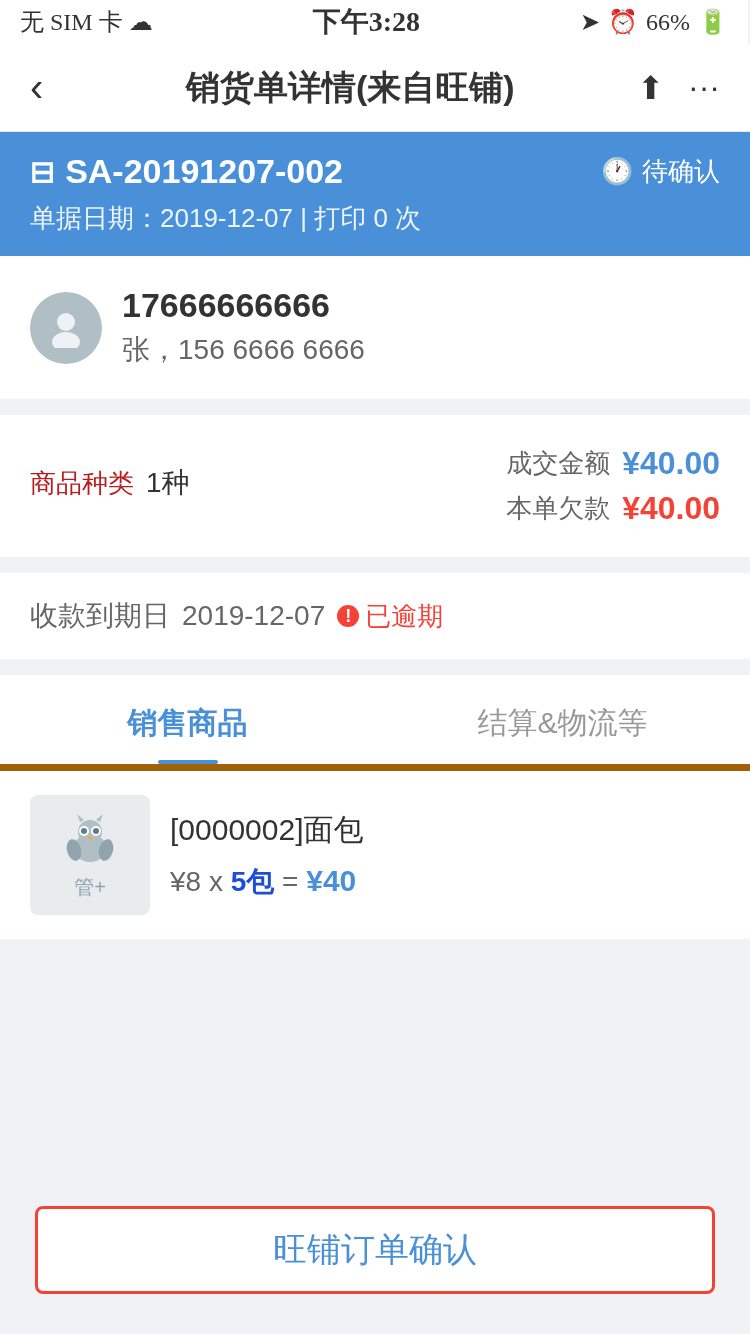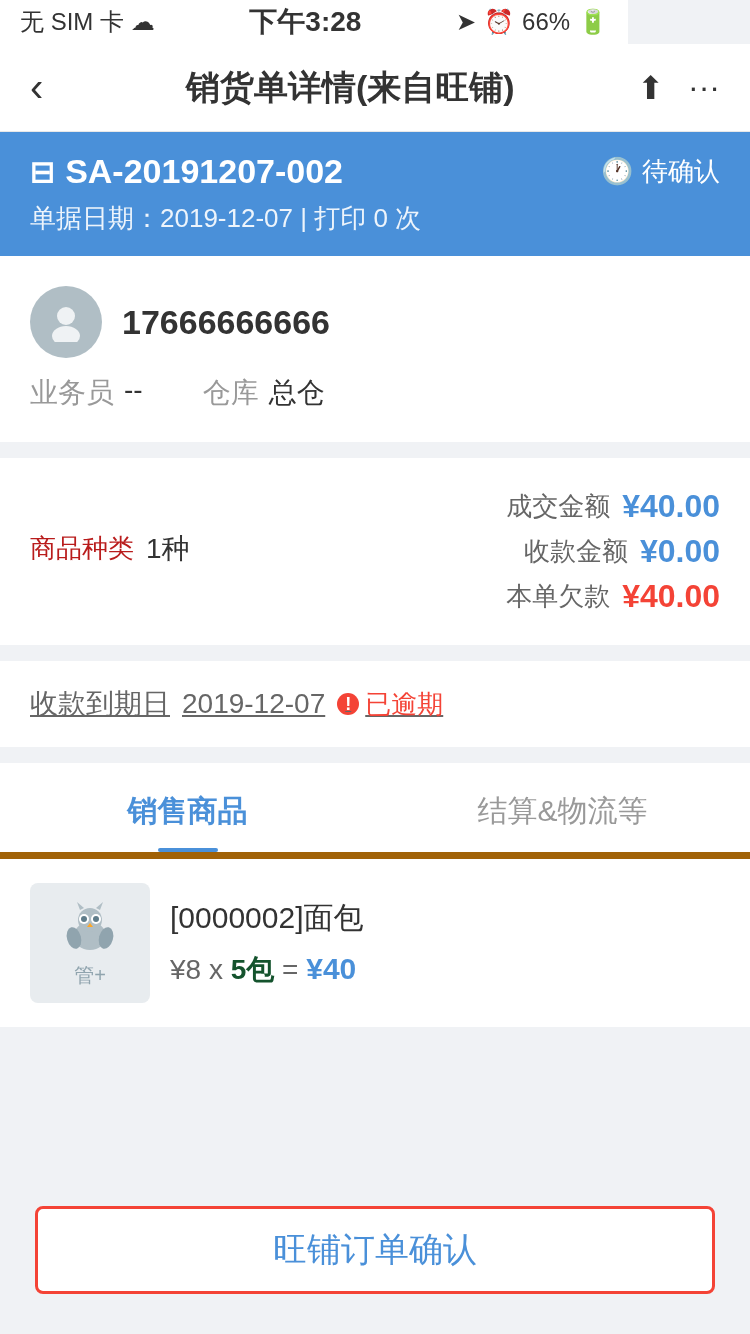--- a/index.html
+++ b/index.html
@@ -9,29 +9,30 @@
       min-height: 1334px;
       background: #f0f2f5;
       font-family: -apple-system, "PingFang SC", "Helvetica Neue", Arial, sans-serif;
       font-size: 28px;
       color: #333;
       position: relative;
     }
 
     
     .status-bar {
-      width: 628px;
+      width: 748px;
       height: 44px;
       background: #fff;
       display: flex;
       align-items: center;
       justify-content: space-between;
       padding: 0 20px;
       font-size: 24px;
       font-weight: 500;
+      font-family: Liberation Serif, serif;
     }
     .status-left {
       display: flex;
       align-items: center;
       gap: 8px;
     }
     .status-center {
       font-size: 28px;
       font-weight: 600;
     }
@@ -217,21 +218,20 @@
     
     .due-section {
       background: #fff;
       padding: 24px 30px;
       margin-bottom: 16px;
       display: flex;
       align-items: center;
       gap: 12px;
       font-size: 28px;
       color: #666;
-      text-decoration: underline;
     }
     .overdue-badge {
       display: flex;
       align-items: center;
       gap: 6px;
       color: #f44336;
       font-size: 26px;
       font-weight: 500;
     }
     .overdue-dot {
@@ -312,21 +312,21 @@
       font-size: 30px;
       color: #333;
       font-weight: 500;
       margin-bottom: 12px;
     }
     .product-price {
       font-size: 28px;
       color: #666;
     }
     .price-highlight {
-      color: #14532d;
+      color: #1d4ed8;
       font-weight: 600;
     }
     .price-total {
       color: #4A90D9;
       font-weight: 700;
       font-size: 30px;
     }
 
     
     .bottom-area {
@@ -412,49 +412,36 @@
 <div class="customer-section">
   <div class="customer-top">
     <div class="customer-avatar">
       <svg width="40" height="40" viewBox="0 0 40 40">
         <circle cx="20" cy="14" r="9" fill="white" opacity="0.8"></circle>
         <ellipse cx="20" cy="34" rx="14" ry="10" fill="white" opacity="0.8"></ellipse>
       </svg>
     </div>
     <div>
       <div class="customer-phone">17666666666</div>
-    </div>
-  </div>
-  <div class="customer-meta">
-    <div class="customer-meta-item">
-      <span class="customer-meta-label">业务员</span>
-      <span class="customer-meta-value">--</span>
-    </div>
-    <div class="customer-meta-item">
-      <span class="customer-meta-label">仓库</span>
-      <span class="customer-meta-value">总仓</span>
+      <div class="customer-name">张，156 6666 6666</div>
     </div>
   </div>
 </div>
 
 <div class="summary-section">
   <div class="summary-left">
     <div class="summary-item">
       <span class="summary-label">商品种类</span>
       <span class="summary-value">1种</span>
     </div>
   </div>
   <div class="summary-right">
     <div class="amount-row">
       <span class="amount-label">成交金额</span>
       <span class="amount-value amount-blue">¥40.00</span>
-    </div>
-    <div class="amount-row">
-      <span class="amount-label">收款金额</span>
-      <span class="amount-value amount-blue">¥0.00</span>
     </div>
     <div class="amount-row">
       <span class="amount-label">本单欠款</span>
       <span class="amount-value amount-red">¥40.00</span>
     </div>
   </div>
 </div>
 
 <div class="due-section">
   <span>收款到期日</span>

